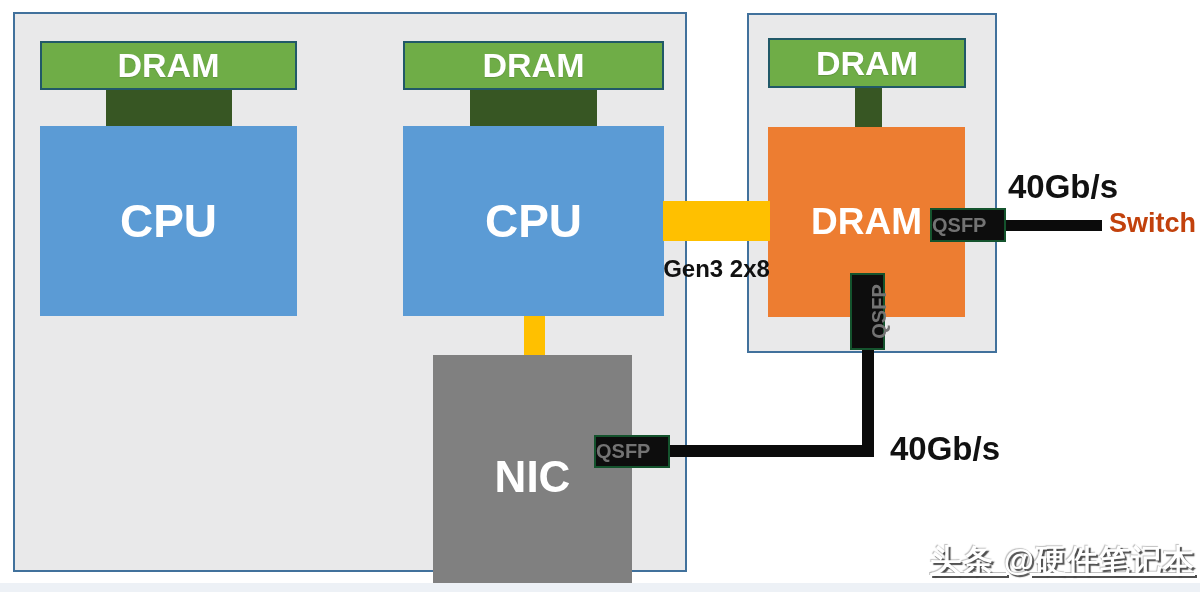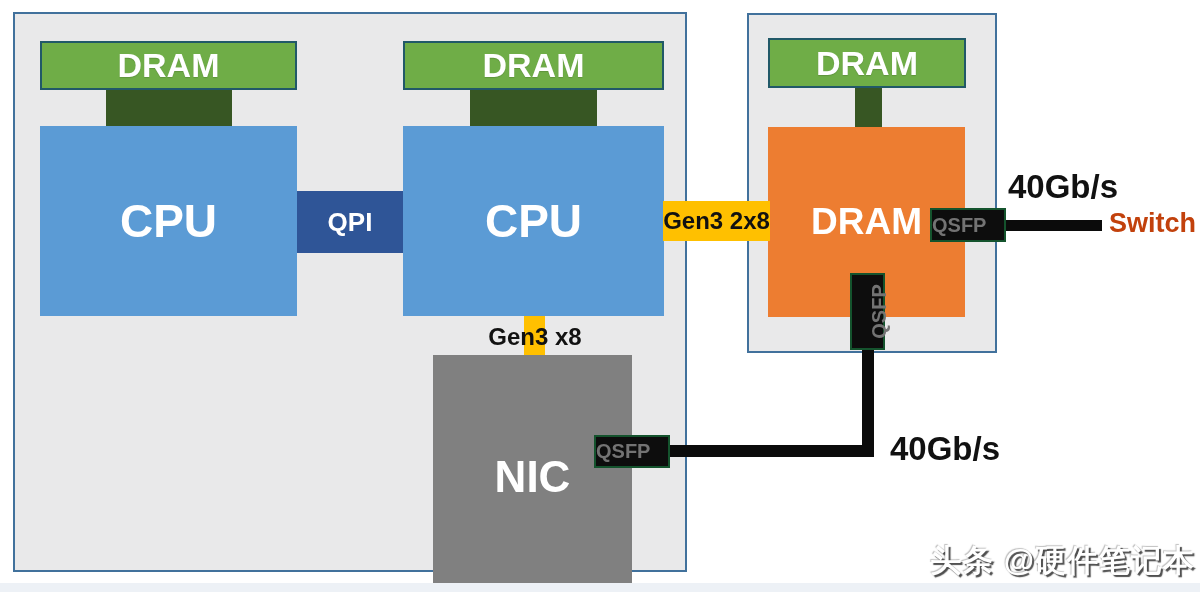--- a/index.html
+++ b/index.html
@@ -90,55 +90,51 @@
     color: #ffffff;
     font-weight: bold;
     font-size: 31px;
     text-align: right;
     letter-spacing: 1px;
     text-shadow: 2px 2px 1px rgba(70,70,70,0.95), -1px -1px 1px rgba(150,150,150,0.6);
     z-index: 8;
   }
   .bottom-strip { background: #edf1f6; }
   .z4 { z-index: 4; }
-  .z5 { z-index: 5; }
+  .z5 { z-index: 5; margin-top: 48px; }
 </style>
 </head>
 <body>
 
 <div id="stage">
 
   <div class="abs enclosure" style="left:13px; top:12px; width:674px; height:560px;"></div>
 
   <div class="abs block dram" style="left:40px; top:41px; width:257px; height:49px;">
     <span>DRAM</span>
   </div>
 
   <div class="abs conn-green" style="left:106px; top:90px; width:126px; height:36px;"></div>
 
   <div class="abs block cpu" style="left:40px; top:126px; width:257px; height:190px;">
     <span>CPU</span>
   </div>
 
-  <div class="abs block qpi" style="left:297px; top:191px; width:106px; height:62px;">
-    <span>QPI</span>
-  </div>
 
   <div class="abs block dram" style="left:403px; top:41px; width:261px; height:49px;">
     <span>DRAM</span>
   </div>
 
   <div class="abs conn-green" style="left:470px; top:90px; width:127px; height:36px;"></div>
 
   <div class="abs block cpu" style="left:403px; top:126px; width:261px; height:190px;">
     <span>CPU</span>
   </div>
 
   <div class="abs pcie" style="left:524px; top:316px; width:21px; height:40px;"></div>
-  <div class="abs pcie-label z4" style="left:455px; top:321px; width:160px; height:32px;">Gen3 x8</div>
 
   <div class="abs block nic" style="left:433px; top:355px; width:199px; height:244px;">
     <span>NIC</span>
   </div>
 
   <div class="abs qsfp" style="left:594px; top:435px; width:76px; height:33px;">
     <span>QSFP</span>
   </div>
 
   <div class="abs enclosure" style="left:747px; top:13px; width:250px; height:340px;"></div>
@@ -167,15 +163,15 @@
   <div class="abs cable" style="left:1004px; top:220px; width:98px; height:11px;"></div>
   <div class="abs rate-label" style="left:1008px; top:168px; width:96px; text-align:center;">40Gb/s</div>
   <div class="abs switch-label" style="left:1109px; top:208px;">Switch</div>
 
   <div class="abs cable" style="left:862px; top:348px; width:12px; height:109px;"></div>
   <div class="abs cable" style="left:664px; top:445px; width:210px; height:12px;"></div>
   <div class="abs rate-label" style="left:890px; top:430px;">40Gb/s</div>
 
   <div class="abs bottom-strip" style="left:0px; top:583px; width:1200px; height:9px;"></div>
 
-  <div class="abs watermark" style="left:840px; top:540px; width:355px;">头条 @硬件笔记本</div>
+  <div class="abs watermark" style="left:840px; top:540px; width:355px;text-decoration:underline;">头条 @硬件笔记本</div>
 
 </div>
 
 </body></html>

